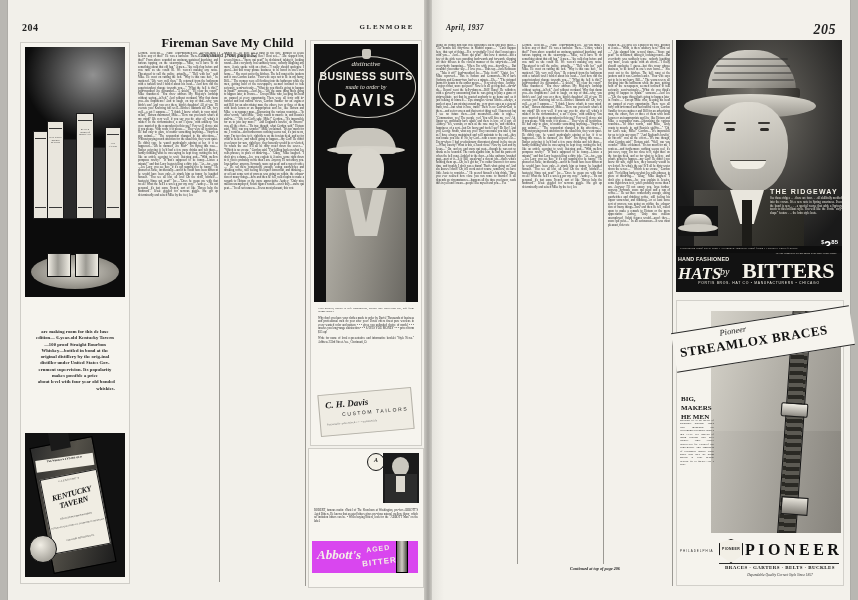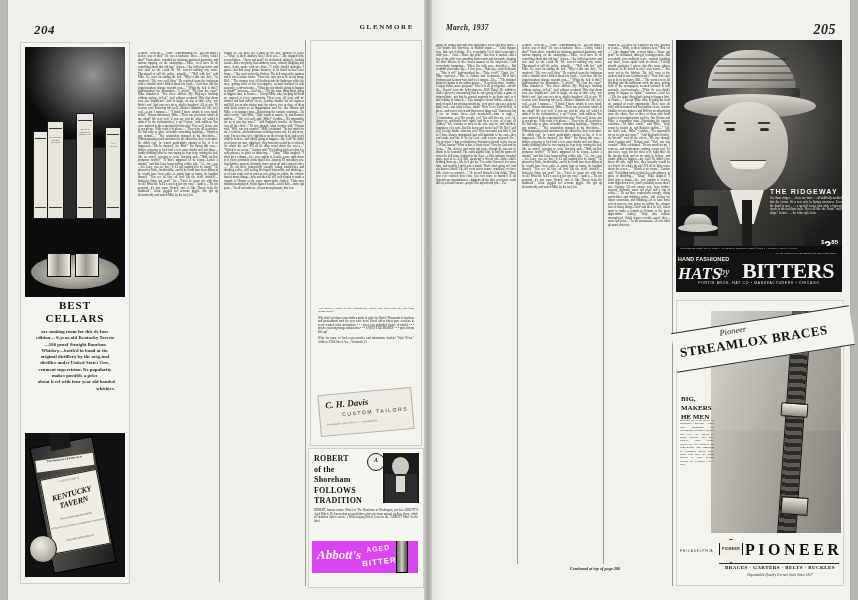--- a/index.html
+++ b/index.html
@@ -10,21 +10,21 @@
   .sheet{position:absolute;top:0;background:#f2f0ea;box-shadow:0 0 0 1px rgba(0,0,0,.06);}
   #sheet-left{left:8px;width:420px;height:600px;}
   #sheet-right{left:430px;width:420px;height:600px;
      background:linear-gradient(to right,#e3e1db 0px,#f3f1eb 14px,#f3f1eb 100%);}
   #gutter{position:absolute;left:424px;top:0;width:8px;height:600px;
      background:linear-gradient(to right,#cac8c2,#a7a5a0,#cac8c2);}
 
   
   .runhead{position:absolute;font-family:"Liberation Serif",serif;font-weight:bold;
      font-size:7px;letter-spacing:1.6px;color:#232323;}
-  #folio-left{left:34px;top:22px;font-style:italic;font-size:13px;letter-spacing:.5px;}
+  #folio-left{left:22px;top:22px;font-size:10px;letter-spacing:.5px;}
   #head-esquire{right:444px;top:23px;}
   #head-march{left:446px;top:23px;font-style:italic;letter-spacing:.3px;font-size:7.5px;}
   #folio-right{right:22px;top:22px;font-style:italic;font-size:14px;letter-spacing:.5px;}
 
   
   #article-title{position:absolute;left:140px;top:36px;width:175px;text-align:center;}
   #article-title .t{font-size:12.5px;font-weight:bold;color:#111;letter-spacing:.2px;}
   #article-title .s{font-size:6px;font-style:italic;color:#333;margin-top:1px;}
 
   
@@ -232,23 +232,27 @@
 <body>
 
 <div id="page">
 
   <div class="sheet" id="sheet-left"></div>
   <div class="sheet" id="sheet-right"></div>
   <div id="gutter"></div>
 
   <div class="runhead" id="folio-left">204</div>
   <div class="runhead" id="head-esquire">GLENMORE</div>
-  <div class="runhead" id="head-march">March, 1937</div>
+  <div class="runhead" id="head-march">April, 1937</div>
   <div class="runhead" id="folio-right">205</div>
 
+  <div id="article-title">
+    <div class="t">Fireman Save My Child</div>
+    <div class="s">Continued from page 52</div>
+  </div>
 
   <div id="ad-cellars">
     <div id="cellars-art">
       <div class="shelf-glow"></div>
       <div class="book" style="left:8px;width:13px;height:86px;">
         <div class="sp"></div>
           <div class="sp2"></div>
       </div>
       <div class="book" style="left:22px;width:15px;height:96px;">
         <div class="sp"></div>
@@ -265,24 +269,20 @@
       <div class="book" style="left:80px;width:14px;height:90px;">
         <div class="sp"></div>
           <div class="sp2"></div>
         <div class="bklbl">THE TAVERN</div>
       </div>
       <div id="tray"></div>
       <div class="glass" style="left:22px;"></div>
       <div class="glass" style="left:50px;"></div>
     </div>
 
-    <div id="cellars-head">
-      <div class="h1">BEST</div>
-      <div class="h1">CELLARS</div>
-    </div>
     <div id="cellars-copy">
       <span>are making room for this de luxe edition— 6-year-old Kentucky Tavern—100 proof Straight Bourbon Whiskey—bottled in bond at the original distillery by the orig-inal distiller under United States Gov-ernment supervision. Its popularity makes possible a price</span>
       <span class="ar">about level with four year old bonded whiskies.</span>
     </div>
 
     <div id="bottle-art">
       <div id="bottle">
         <div class="neck"></div>
         <div class="agetag">This Whiskey is 6 YEARS OLD</div>
         <div class="label">
@@ -301,40 +301,52 @@
     <div class="realtext">Gordon. "Hosi sol—" "Nuts!" loud-mouthed Joe. "Do you think I believe any of that?" He was a bachelor. Then—"C'mon, what's that?" From above sounded an ominous sustained knocking, and furious tapping on the steam-pipe—"Mike, we'll have to do something about that old hag," Jensen—"she called up before and was rude as she could be. We weren't making any noise. Threatened to call the police, actually—" "Hell with her," said Mike. He went on cutting the bed. "Why is this case here," he muttered. "Oh, very well then." He returned from the bathroom with a turkish towel folded about his head—"And how did the superintendent change towards you—" "What the hell is this?" loud-mouthed Joe demanded—"A shield." "I'll clear the court!" Mike thundered. "You drew address My Majesty's lordship without saying—is?ted." And without workand. Why that damn you—the impudence! And to laugh, on top of that—why, you bitch's son! And you ever there, bitch's daughter! All of you, I'll execute you! Knowing full well—Bitches' bastards all! Oh, very well—a sot I suppose—" "I think I know what's in your mind, m'lud," Hotson murmured, Mike—"How can you know what's in my mind? Oh very well, if you say you do, after all, what's it matter? In the circumstances, a sot I s'pose, with adultery. You were married to the respondent in this case? Very well, decree nisi if you please. With costs, if it please—" They were all in stitches. He had only to glare, to mutter something anything—"Stop-less any animal—" "The respondent changed in his affections—" Without paying much attention for the usual this, they went quiet. He didn't care, he wasn't particularly aiming at her, if it so happened—"Oh be damned, Joe Mac-" I'm trying this case—Rather enjoying it, he'd had a few more drinks and felt them—hardly thinking what he was saying he kept it up, cutting the bed, like an article seeming to wait, listening and—"With mellow pompous rowlty!" "If that's supposed to be funny—Listen a minute!" and that Lucy began telling a dirty joke. "Ar—for—you—Joe Lucy, you see here, if it's not supposed to be funny!" He phoned at Jessie, incidentally—and if he could have been different he would have been only—it struck him as funny, he laughed himself. "You see all lost, all lost! Oh the devil, bitches!—hasten/at Sinne qui peut!" Joe—"Does he mean me with that creek? What the hell's a son leg por my way?" Audrey—"It's not personal, it's just some French, sort of like 'Haven help the hindmost'." Jessie giggled for nervous giggle. She got up determinedly and seized Mike by the feet, Joe</div>
   </div>
   <div class="col" id="col-2" style="left:224px;top:52px;width:80px;height:530px;">
     <div class="realtext">rushed in—He gave Joe a push in the face, grinned at Jessie—"What, is there adultery here? Hosi sol—" Abe slapped him, several times—"Snore qui peut!" he declaimed, taking it, looking round—But everybody was suddenly tense, nobody laughing any more, Jessie spoke with an effort—"I really should apologise I guess—but this crazy phrase business, to be bored in one's own home—" She went out to the kitchen. The bell rung at the janitors and it was Gordon leader. "Your wife says not to be in my hurry, Bill—" The women were all flocking into the bathroom while the men, getting hold of the newspapers, seemed inclined to talk seriously, semi-seriously—"What do you think's going to happen in Spain?" someone—And Joe—"Oh, the same thing that's going to happen later, in France—" Except Mike who, keeping his head on, panned at every opportunity. There were all forty odd in-formed and had radical views, Gordon Sandler for an engineer and Bill for an advertising man, the others, two or three of them with book lemon or an inappropriate and Joe, like Hotson and Mike, a newspaper man—Discussing the various countries—"In other words," said Mike, "Only wants to muscle in, and Russia's stall-in—" "Oh, for God's sake, Mike!" Gordon—"It's impossible for us to join any more?" "And England's howlin', ah Strewn!" was all the effect—"It's true though, what Gordon said," Hotson said. "Well, can you wonder?" Mike exclaimed. "It's too much for me, I confess—and furthermore nothing seems real, it's just news, copy, I'm too close to it, right there on the foreign desk, and so for what to believe, and what's going to happen—my God! He didn't even know for sure, right here, they honestly would be re-elected. So what's the use! It'll all be dirty water down the sewer—" "Which is no excuse," Gordon said. "For killing back on what Joe calls phrases, in place of think-ing—" "Okay," Mike laughed. "I don't give a damn—Joe, you explain it. Jessica, some right down to it, you're probably worse than I am. Anyway I'll not annoy you. Jaya further, anyway. So-mark, snore qui peut! and a cup of coffee—" He sat there contentedly enough, eating sandwiches and drinking coffee, still feeling his liquor somewhat, and thinking—or at least some sort of process was going on within, the exhaus-tion of many things—how and then he fell, called upon to make a remark to Hotson or the more appreciative Audrey, "Only nine million unemployed, Soloti figures would—aren't they—snore qui peut—" In all seriousness—It was most pleasant, this vote</div>
   </div>
 
   <div class="rule" style="left:219px;top:52px;width:1px;height:530px;"></div>
   <div class="rule" style="left:305px;top:40px;width:1px;height:546px;"></div>
 
   <div id="ad-davis">
+    <div id="davis-top">
+      <div id="davis-scroll">
+        <div class="crest"></div>
+        <div class="sw"></div>
+        <div class="dist">distinctive</div>
+        <div class="bs">BUSINESS SUITS</div>
+        <div class="mto">made to order by</div>
+        <div class="dv">DAVIS</div>
+      </div>
+      <div id="davis-man">
+        <div class="hat">
+            <div class="brim"></div>
+          </div>
+        <div class="face"></div>
+        <div class="suit"></div>
+        <div class="lapelL"></div>
+        <div class="lapelR"></div>
+      </div>
+    </div>
     <div id="davis-body">
       <div class="realtext" style="font-size:2.9px;line-height:3.4px;">Vital dressed, partial to soft construction, actuate this Davis bag roll, soft front lounge model.</div>
       <div class="realtext" style="font-size:3px;line-height:3.5px;margin-top:3px;">Why don't you have your clothes made to order by Davis! Thousands of business and professional men do year after year! Davis offers finest pure woolens in every wanted color and pattern • • • gives you unlimited choice of model • • • insures you long-range satisfaction • • • SAVES YOU MONEY • • • priced from $35 up!</div>
       <div class="realtext" style="font-size:3px;line-height:3.5px;margin-top:3px;">Write for name of local representative and informative booklet "Style News." Address 233rd Street Ave., Cincinnati, O.</div>
     </div>
     <div id="davis-card">
       <div class="sig">C. H. Davis</div>
       <div class="ct">CUSTOM TAILORS</div>
       <div class="tiny">Nationally advertised • • • nationwide</div>
     </div>
   </div>
 
   <div id="ad-abbott">
-    <div id="robert-head">
-      <div>ROBERT</div>
-      <div>of the</div>
-      <div>Shoreham</div>
-      <div>FOLLOWS</div>
-      <div>TRADITION</div>
-    </div>
     <div id="abb-seal">
         <span>A</span>
       </div>
     <div id="robert-photo">
       <div class="h"></div>
       <div class="b"></div>
       <div class="sh"></div>
     </div>
     <div id="abbott-copy">
       <div class="realtext" style="font-size:2.95px;line-height:3.5px;">ROBERT, famous maitre d'hotel of The Shoreham at Washington, pre-fers ABBOTT'S Aged Bitters. He knows that an aged bitters gives pre-cious natural, mellow flavor, which no imitation bitters can be. • When buying bitters, look for the "ABBOTT Man" on the label.</div>

